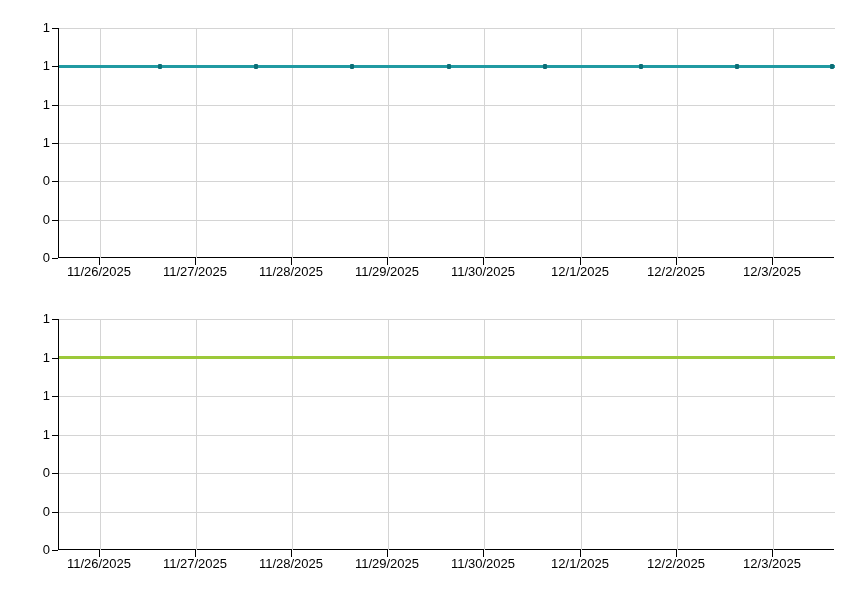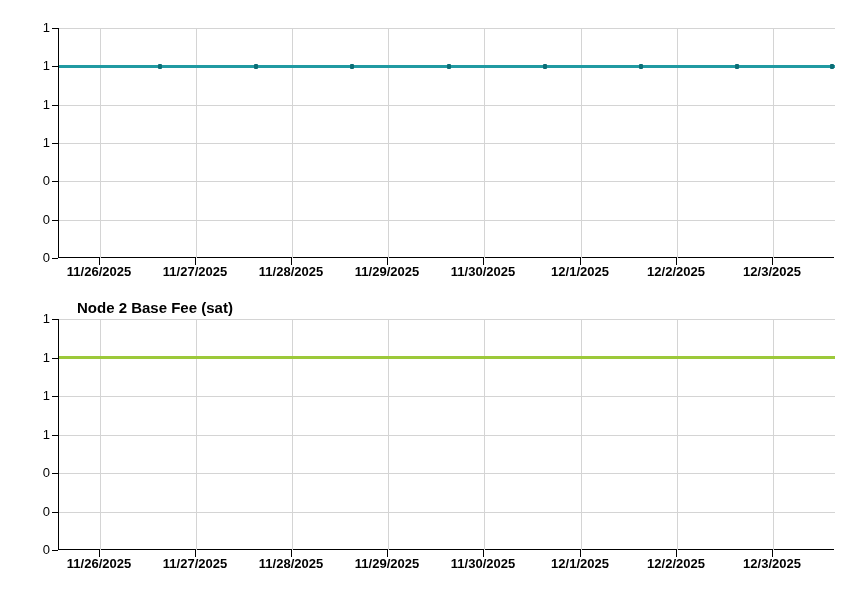--- a/index.html
+++ b/index.html
@@ -35,21 +35,20 @@
     width: 30px; height: 16px; line-height: 16px;
     text-align: right;
     font-size: 13px;
   }
   .xlabel {
     position: absolute;
     width: 84px; height: 16px; line-height: 16px;
     text-align: center;
     font-size: 13px;
     white-space: nowrap;
-    font-weight: bold;
   }
   .series-line { position: absolute; height: 3px; }
   .marker { position: absolute; width: 4px; height: 5px; border-radius: 1px; }
 </style>
 </head>
 <body>
 
 <div class="canvas">
 
   <div class="chart" style="top: 0px; height: 291px;">
@@ -104,21 +103,20 @@
       <div class="xlabel" style="left: 441px; top: 264px;">11/30/2025</div>
       <div class="xtick" style="left: 580px; top: 258px;"></div>
       <div class="xlabel" style="left: 538px; top: 264px;">12/1/2025</div>
       <div class="xtick" style="left: 676px; top: 258px;"></div>
       <div class="xlabel" style="left: 634px; top: 264px;">12/2/2025</div>
       <div class="xtick" style="left: 772px; top: 258px;"></div>
       <div class="xlabel" style="left: 730px; top: 264px;">12/3/2025</div>
     </div>
 
   <div class="chart" style="top: 291px; height: 309px;">
-    <div class="chart-title" style="top: 8px;">Node 2 Base Fee (sat)</div>
     <div class="plot" style="top: 28px; width: 776px; height: 231px;">
         <div class="gridline-h" style="top: 0px; width: 776px;"></div>
         <div class="gridline-h" style="top: 39px; width: 776px;"></div>
         <div class="gridline-h" style="top: 77px; width: 776px;"></div>
         <div class="gridline-h" style="top: 116px; width: 776px;"></div>
         <div class="gridline-h" style="top: 154px; width: 776px;"></div>
         <div class="gridline-h" style="top: 193px; width: 776px;"></div>
         <div class="gridline-v" style="left: 41px; height: 231px;"></div>
         <div class="gridline-v" style="left: 137px; height: 231px;"></div>
         <div class="gridline-v" style="left: 233px; height: 231px;"></div>

